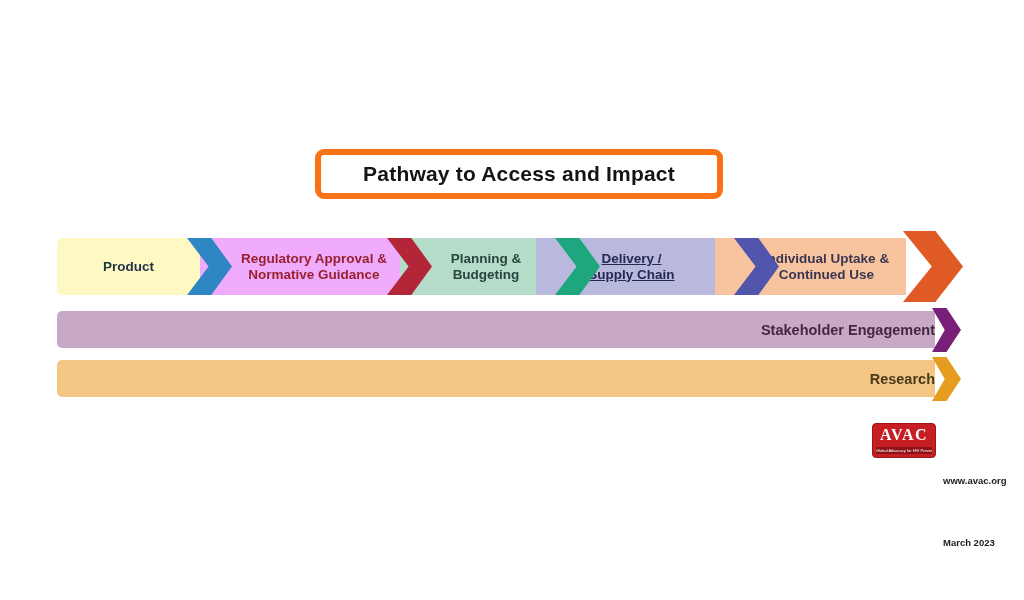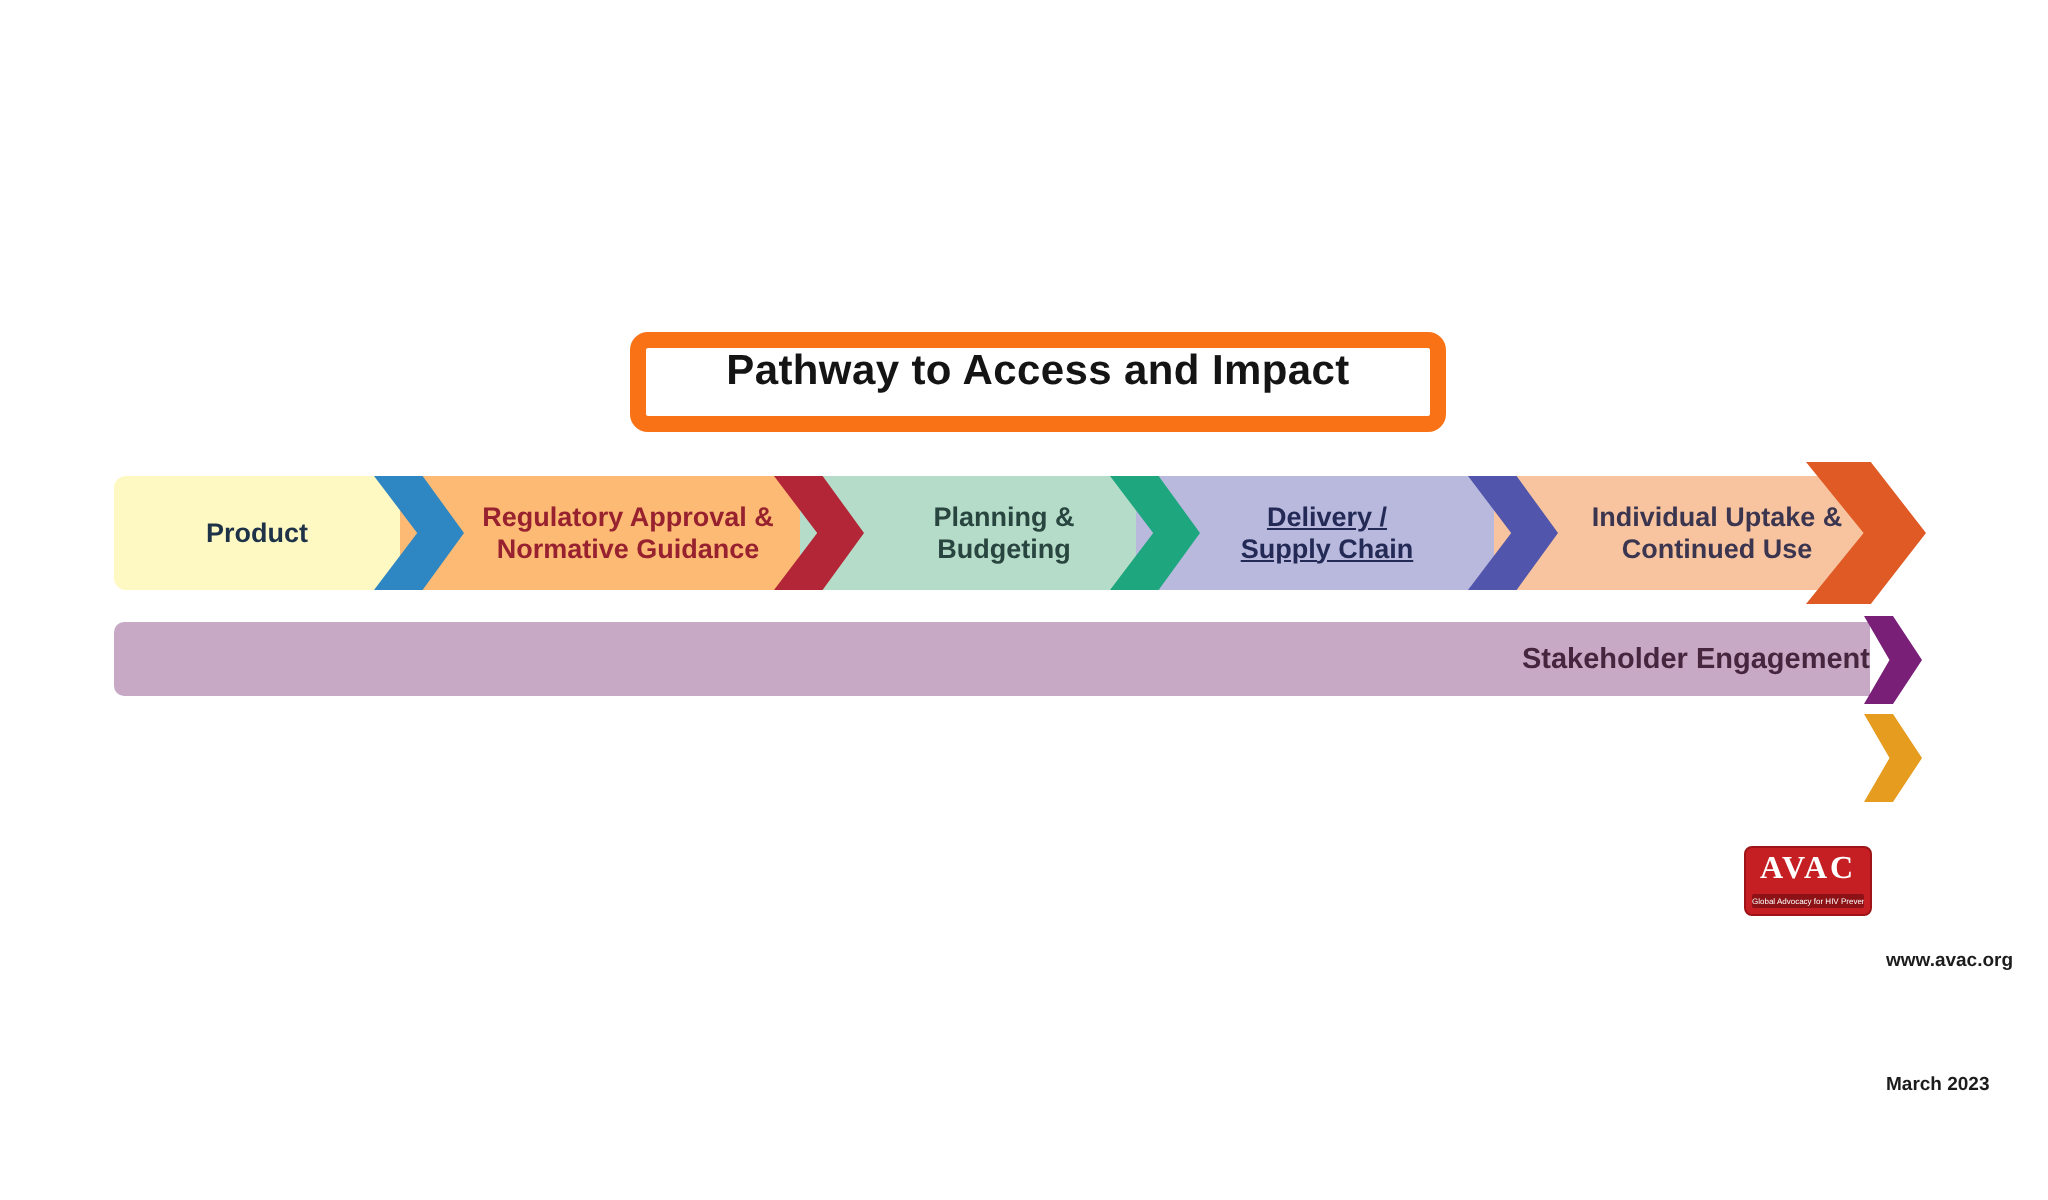--- a/index.html
+++ b/index.html
@@ -3,37 +3,37 @@
 <meta charset="utf-8">
 <style>
   html,body { margin:0; padding:0; background:#ffffff; }
   #canvas {
     position:relative; width:1024px; height:600px; background:#ffffff;
     font-family:"Liberation Sans", sans-serif; overflow:hidden;
   }
 
   
   .title-box {
-    position:absolute; left:315px; top:166px; width:408px; height:50px;
-    background:#ffffff; border:8px solid #f97316; border-radius:9px;
-    display:flex; justify-content:center;
+    position:absolute; left:315px; top:149px; width:408px; height:50px;
+    background:#ffffff; border:6px solid #f97316; border-radius:9px;
+    display:flex; align-items:center; justify-content:center;
     font-size:21px; font-weight:bold; color:#141414; letter-spacing:0.2px;
     box-sizing:border-box;
   }
 
   
   .band { position:absolute; left:57px; top:238px; width:881px; height:57px; display:flex; }
   .seg {
     display:flex; align-items:center; justify-content:center; text-align:center;
     font-weight:bold; font-size:13.5px; line-height:1.15; white-space:pre-line;
     box-sizing:border-box;
   }
   .seg1 { width:143px; background:#fef9c3; color:#1e3248; border-radius:6px 0 0 6px; }
-  .seg2 { width:200px; background:#fdba74; color:#97212f; padding-left:28px; }
-  .seg3 { width:168px; background:#b4dcc8; color:#294540; padding-left:36px; }
+  .seg2 { width:200px; background:#f0abfc; color:#97212f; padding-left:28px; }
+  .seg3 { width:136px; background:#b4dcc8; color:#294540; padding-left:36px; }
   .seg4 { width:179px; background:#b9b8dd; color:#232a56; padding-left:12px;text-decoration:underline; }
   .seg5 { width:191px; background:#f7c49f; color:#3b3550; padding-left:32px; }
 
   .chev {
     position:absolute; top:238px; width:45px; height:57px;
     clip-path: polygon(0 0, 54% 0, 100% 50%, 54% 100%, 0 100%, 48% 50%);
   }
   .chev1 { left:187px; background:#2e86c3; }
   .chev2 { left:387px; background:#b32638; }
   .chev3 { left:555px; background:#1ea67e; }
@@ -116,20 +116,23 @@
   <div class="chev chev2"></div>
   <div class="chev chev3"></div>
   <div class="chev chev4"></div>
   <div class="chev-end"></div>
 
   <div class="bar bar-stakeholder">
     <span>Stakeholder Engagement</span>
   </div>
   <div class="bar-chev bar-chev-stakeholder"></div>
 
+  <div class="bar bar-research">
+    <span>Research</span>
+  </div>
   <div class="bar-chev bar-chev-research"></div>
 
   <div class="logo">
     <span class="logo-word">AVAC</span>
     <span class="logo-strip">Global Advocacy for HIV Prevention</span>
   </div>
   <div class="credit">
     <div>www.avac.org</div>
     <div>March 2023</div>
   </div>

